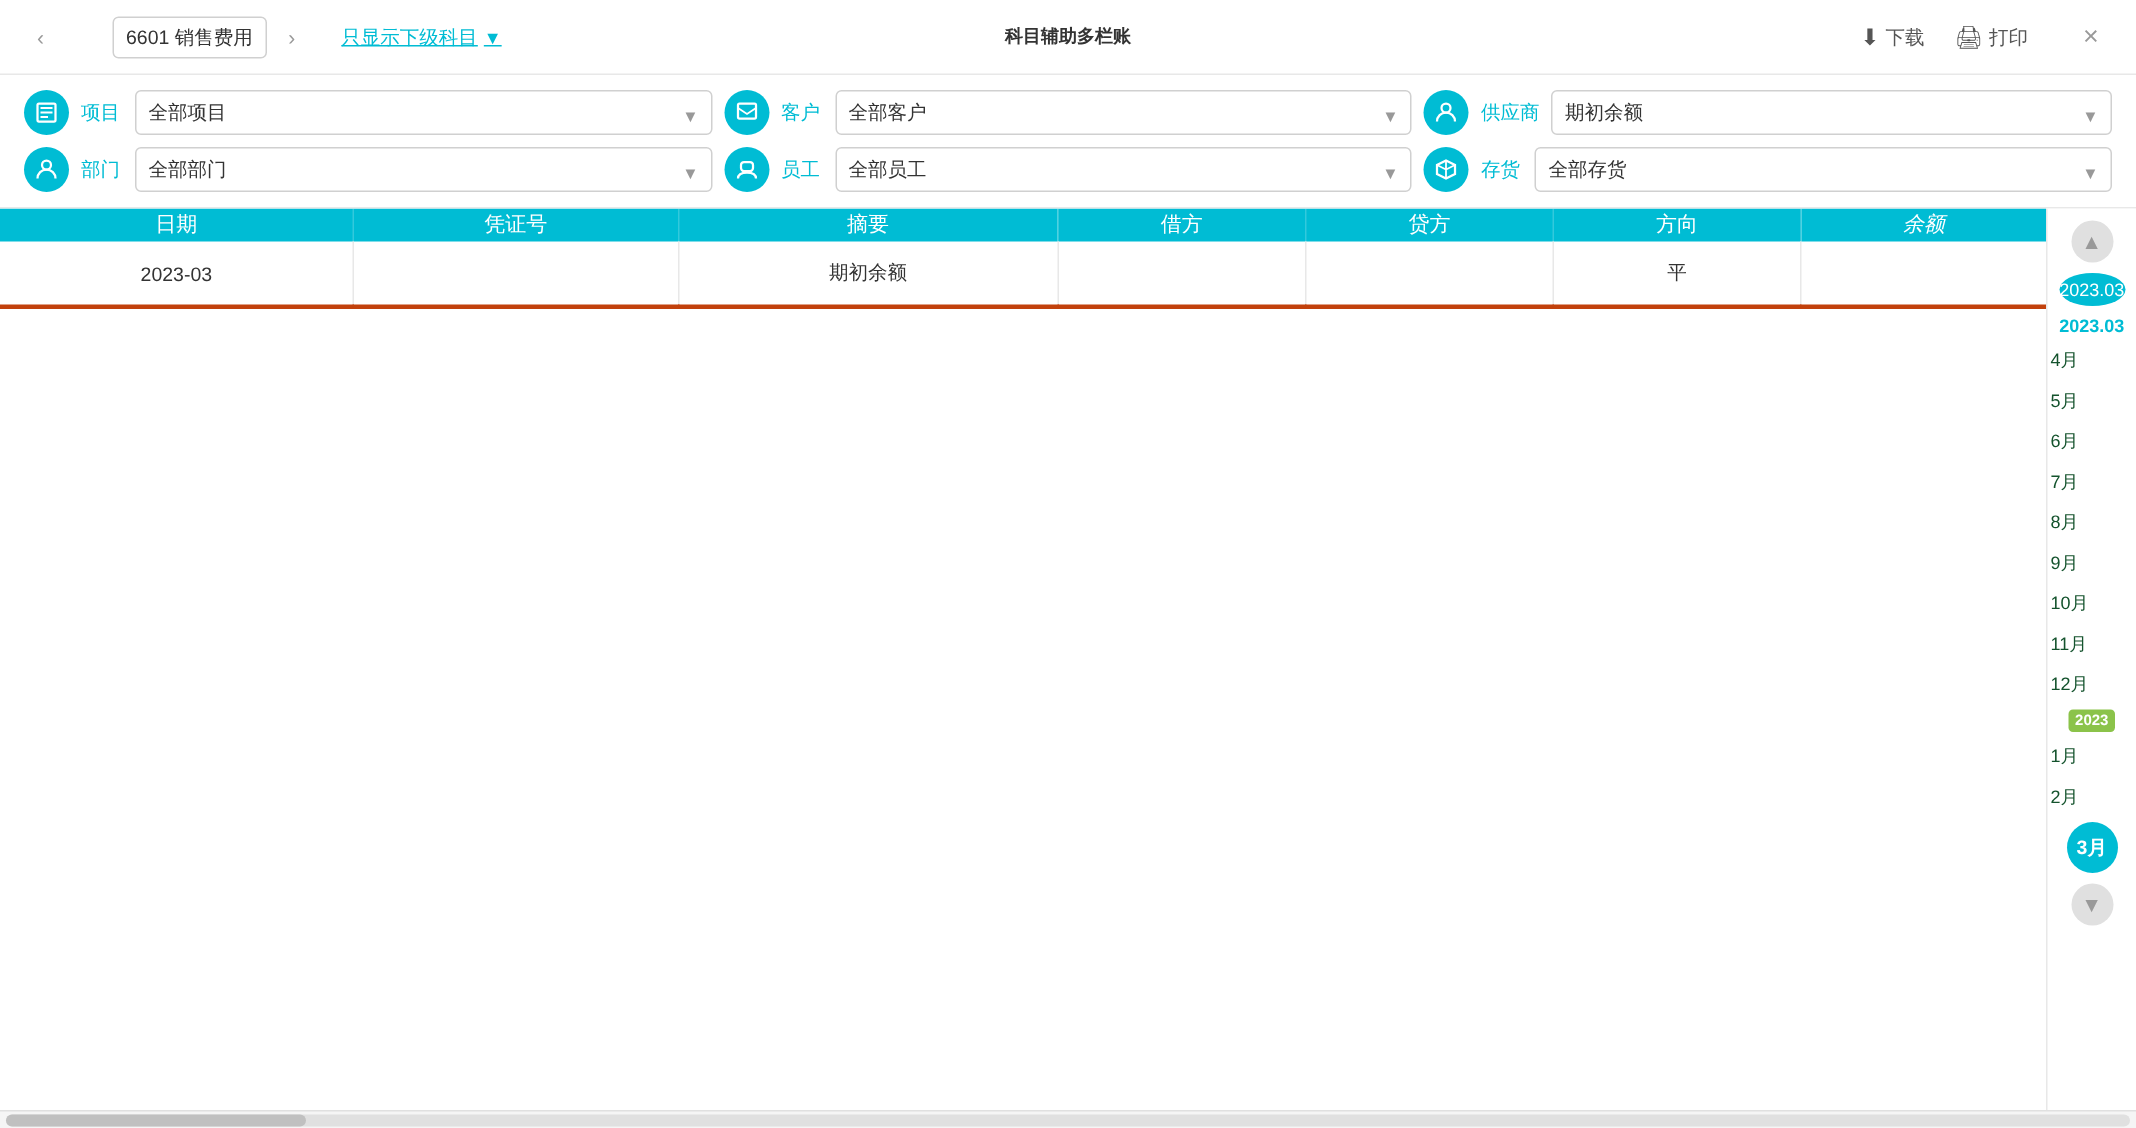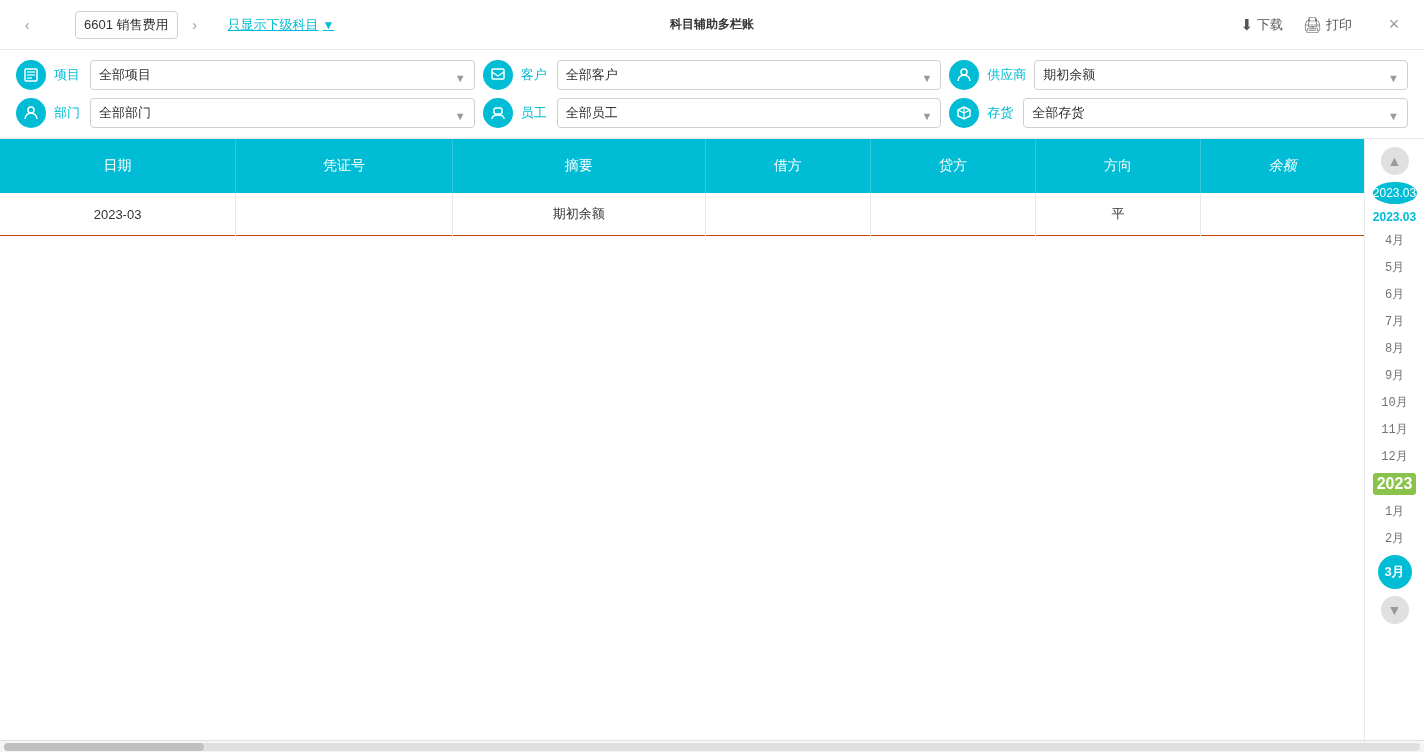--- a/index.html
+++ b/index.html
@@ -160,29 +160,29 @@
     }
     table {
       width: 100%;
       border-collapse: collapse;
     }
     thead tr {
       background: #00bcd4;
       color: #fff;
     }
     thead th {
-      padding: 18px 8px;
+      padding: 2px 8px;
       text-align: center;
       font-weight: normal;
       font-size: 14px;
       border-right: 1px solid rgba(255,255,255,0.2);
     }
     thead th:last-child { border-right: none; font-style: italic; }
     tbody tr {
-      border-bottom: 1px solid #c2410c;
+      border-bottom: 3px solid #c2410c;
     }
     tbody td {
       padding: 12px 8px;
       text-align: center;
       font-size: 13px;
       color: #333;
       border-right: 1px solid #e8e8e8;
     }
     tbody td:last-child { border-right: none; }
     
@@ -205,25 +205,23 @@
       align-items: center;
       justify-content: center;
       cursor: pointer;
       color: #999;
       font-size: 14px;
       margin: 4px 0;
     }
     .timeline-item {
       width: 100%;
       padding: 5px 2px;
-      text-align: center;
       font-size: 12px;
-      color: #737373;
-      cursor: pointer;
-      font-family: Liberation Mono, monospace;
+      color: #14532d;
+      cursor: pointer;
     }
     
     .bottom-scroll {
       height: 12px;
       background: #f5f5f5;
       border-top: 1px solid #e0e0e0;
       display: flex;
       align-items: center;
       padding: 0 4px;
     }
@@ -416,21 +414,21 @@
       <div class="timeline-header2" style="color:#00bcd4; font-size:12px;">2023.03</div>
       <div class="timeline-item">4月</div>
       <div class="timeline-item">5月</div>
       <div class="timeline-item">6月</div>
       <div class="timeline-item">7月</div>
       <div class="timeline-item">8月</div>
       <div class="timeline-item">9月</div>
       <div class="timeline-item">10月</div>
       <div class="timeline-item">11月</div>
       <div class="timeline-item">12月</div>
-      <div style="background:#8bc34a; color:#fff; border-radius:3px; padding:2px 4px; font-size:16px; font-weight:bold; text-align:center; margin:3px auto; cursor:pointer;">2023</div>
+      <div style="background:#8bc34a; color:#fff; border-radius:3px; padding:2px 4px; font-size:10px; font-weight:bold; text-align:center; margin:3px auto; cursor:pointer;">2023</div>
       <div class="timeline-item">1月</div>
       <div class="timeline-item">2月</div>
       <div style="background:#00bcd4; color:#fff; border-radius:50%; width:34px; height:34px; display:flex; align-items:center; justify-content:center; font-size:13px; font-weight:bold; margin:3px auto; cursor:pointer;">3月</div>
       <div class="timeline-nav">▼</div>
     </div>
   </div>
 
   <div class="bottom-scroll">
     <div class="scrollbar-track">
       <div class="scrollbar-thumb"></div>

